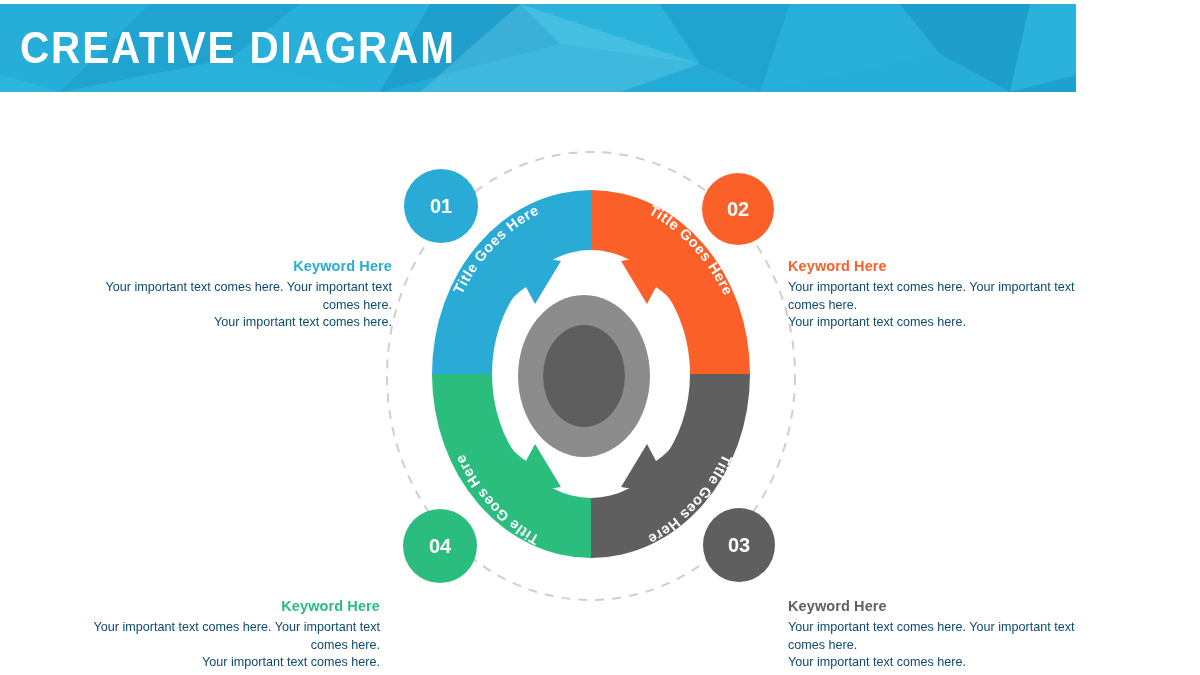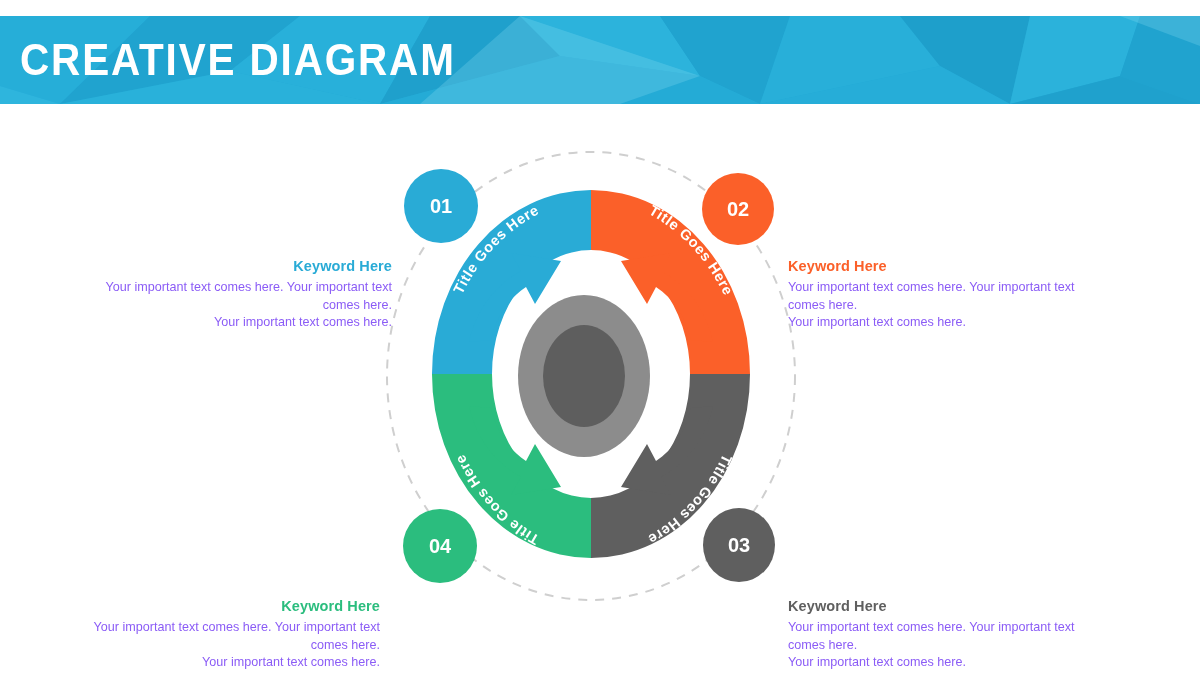--- a/index.html
+++ b/index.html
@@ -11,22 +11,22 @@
     width: 1200px;
     height: 675px;
     font-family: "Liberation Sans", sans-serif;
     overflow: hidden;
     position: relative;
   }
 
   
   #header {
     position: absolute;
-    left: 0; top: 16px;
-    width: 1200px;
+    left: 0; top: 4px;
+    width: 1076px;
     height: 88px;
     background: #22a8d4;
     overflow: hidden;
   }
   #header-poly {
     position: absolute;
     left: 0; top: 0;
     width: 1200px;
     height: 88px;
     display: block;
@@ -72,21 +72,21 @@
   .kw {
     font-size: 14.5px;
     font-weight: bold;
     line-height: 20px;
     margin: 8px 0 3px 0;
     letter-spacing: 0.1px;
   }
   .body-text {
     font-size: 12.6px;
     line-height: 17.5px;
-    color: #8b5cf6;
+    color: #0c4a6e;
     margin: 0;
   }
 
   #block-01 { left: 92px;  top: 160px; }
   #block-02 { left: 788px; top: 160px; }
   #block-04 { left: 80px;  top: 500px; }
   #block-03 { left: 788px; top: 500px; }
 
   .num-text {
     font-size: 20px;

